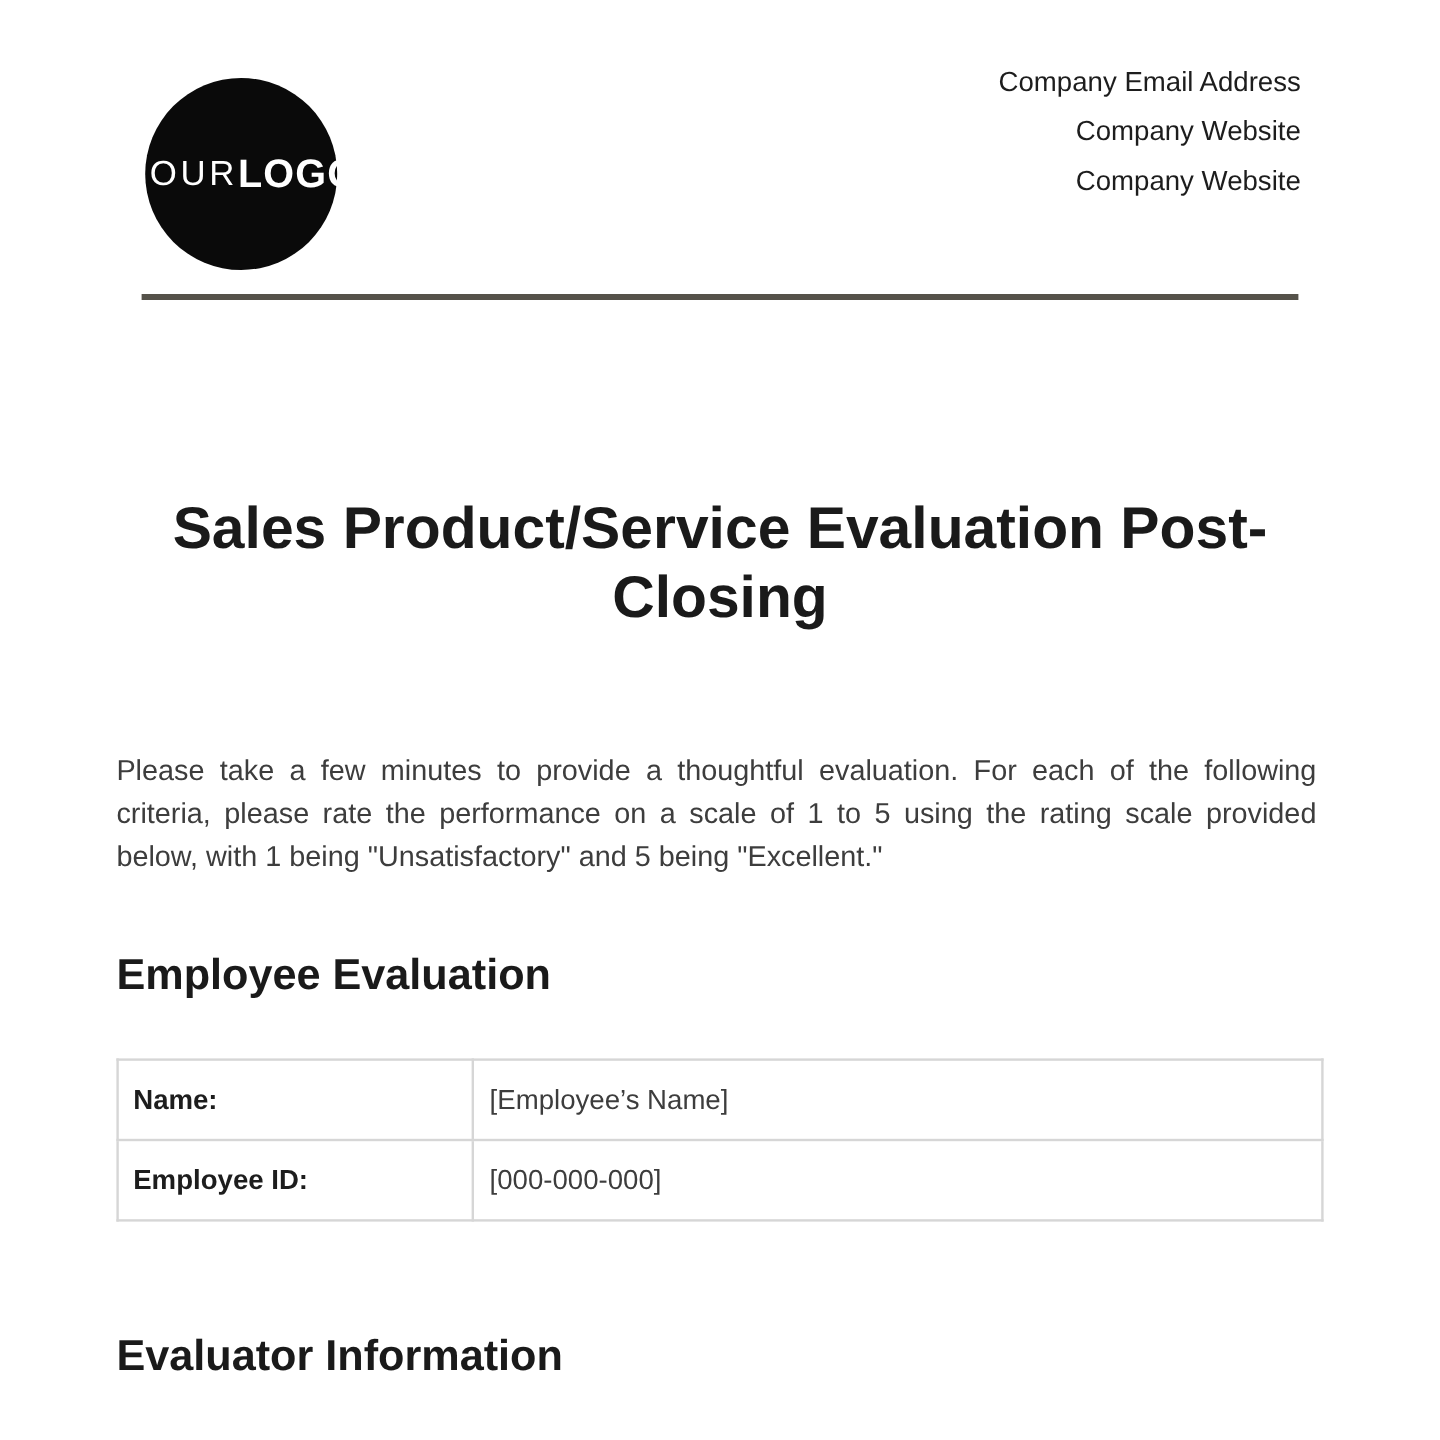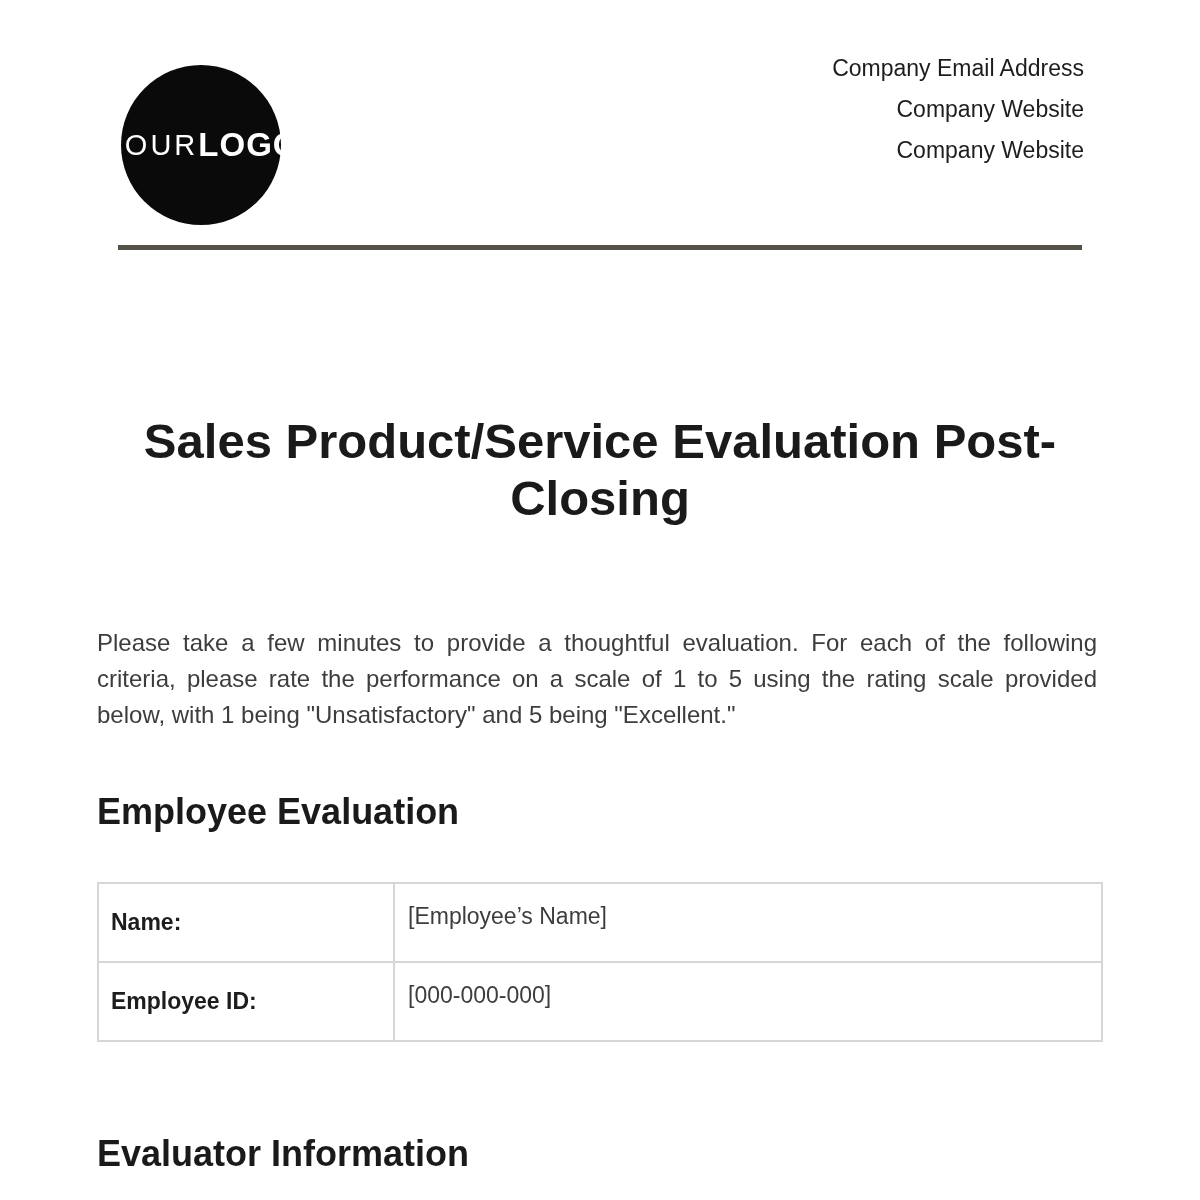--- a/index.html
+++ b/index.html
@@ -112,21 +112,21 @@
     font-size: 23px;
   }
   .info-table td.label-cell {
     width: 282px;
     padding: 0 0 0 12px;
     font-weight: 700;
     color: #1d1d1d;
     margin-left: 16px;
   }
   .info-table td.value-cell {
-    padding: 0 0 12px 13px;
+    padding: 0 0 0 13px;
     color: var(--body-text, #3d3d3d);
   }
 </style>
 </head>
 <body>
 
 <div class="page">
 
   <header>
     <div class="logo">

